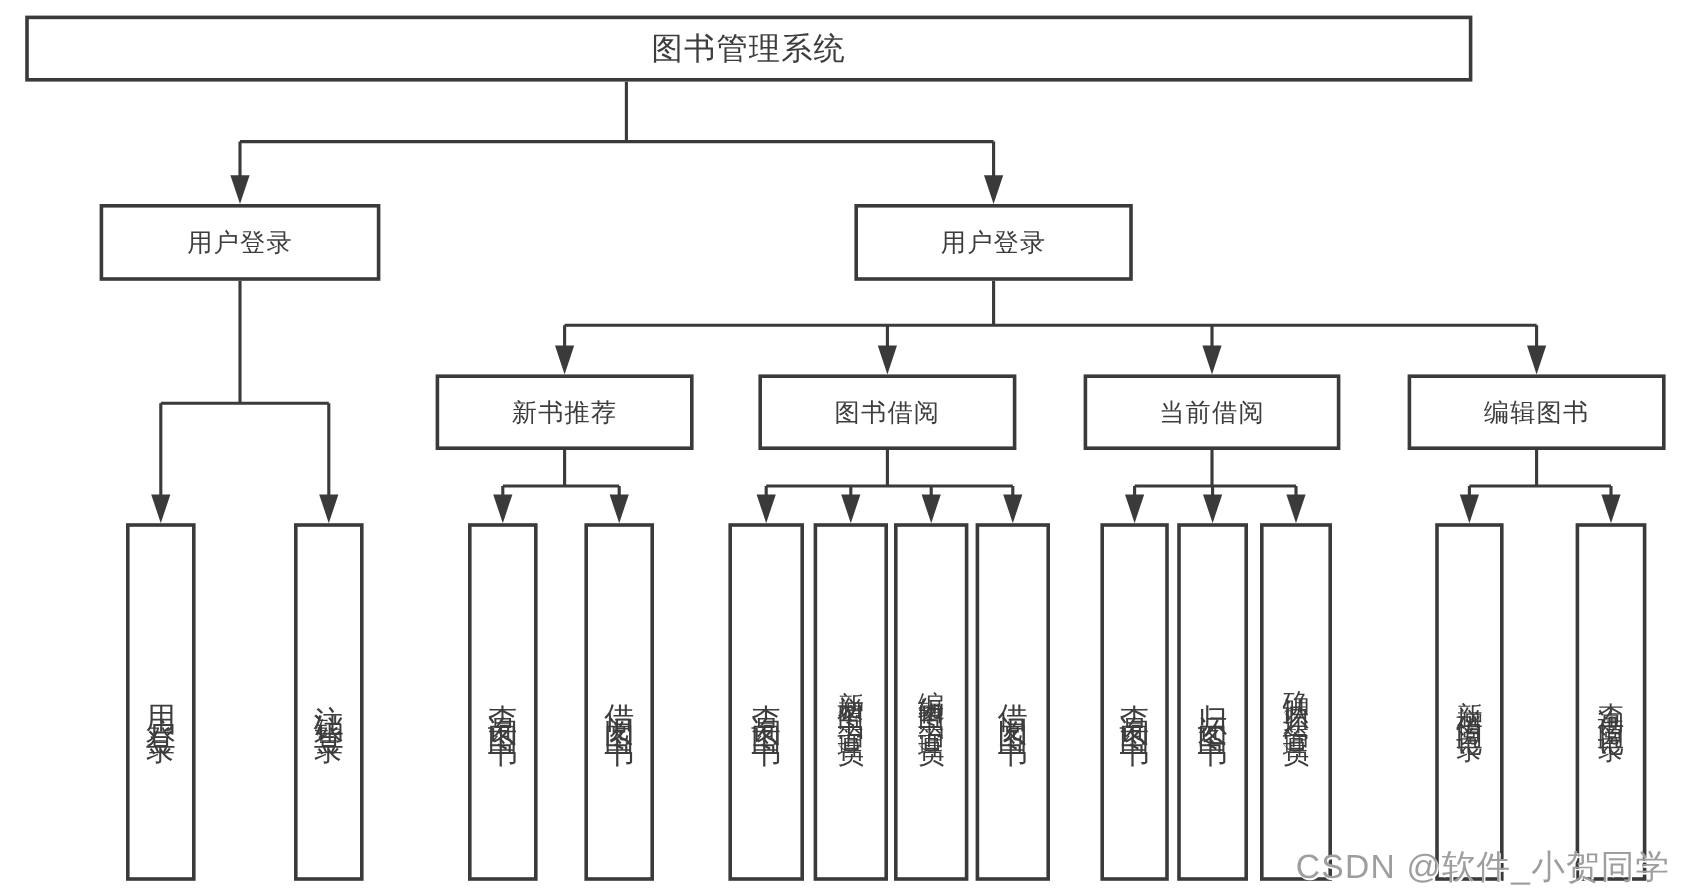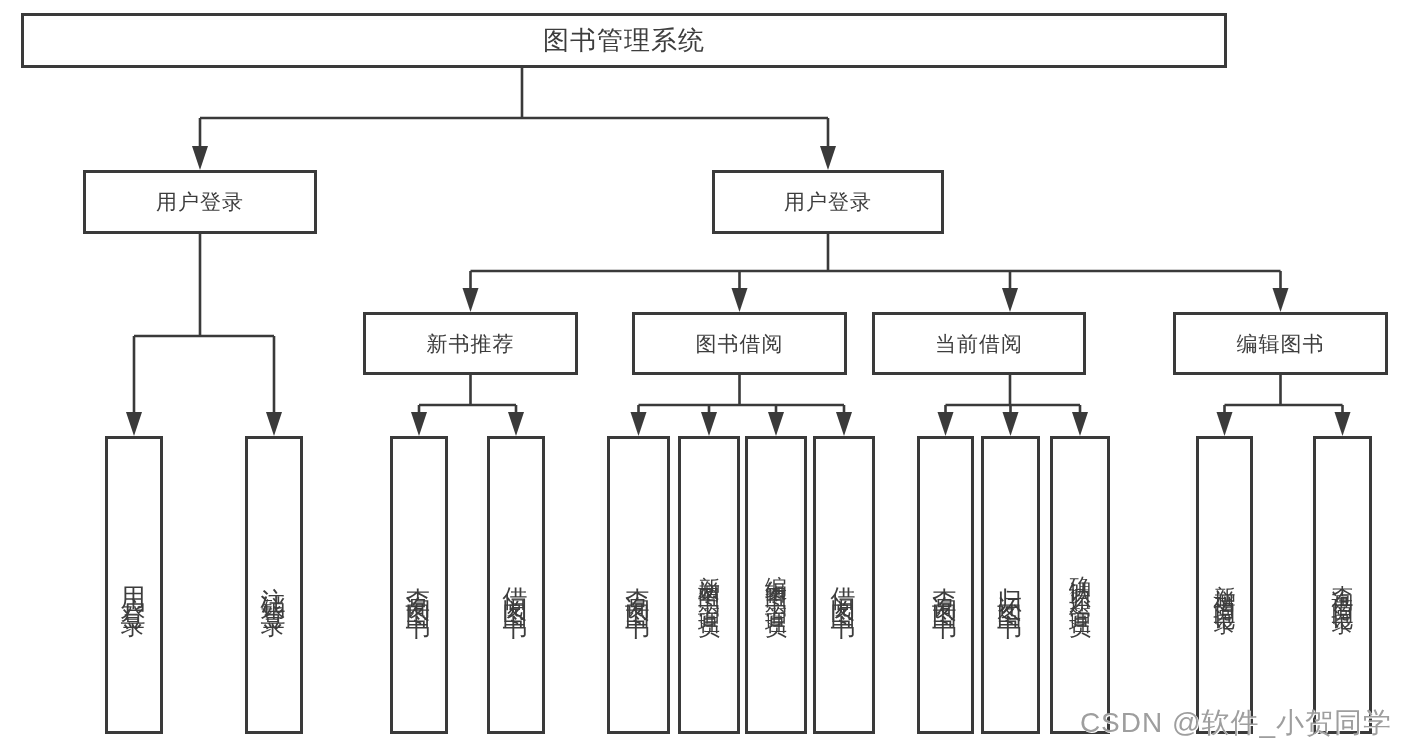--- a/index.html
+++ b/index.html
@@ -96,21 +96,21 @@
   <div class="box l2" style="left:712px;width:232px">
     <span>用户登录</span>
   </div>
 
   <div class="box l3" style="left:363px;width:215px">
     <span>新书推荐</span>
   </div>
   <div class="box l3" style="left:632px;width:215px">
     <span>图书借阅</span>
   </div>
-  <div class="box l3" style="left:872px;width:214px">
+  <div class="box l3" style="left:903px;width:214px">
     <span>当前借阅</span>
   </div>
   <div class="box l3" style="left:1173px;width:215px">
     <span>编辑图书</span>
   </div>
 
   <div class="box leaf" style="left:105px;width:58px">
     <span class="vtext">用户登录</span>
   </div>
   <div class="box leaf" style="left:245px;width:58px">

